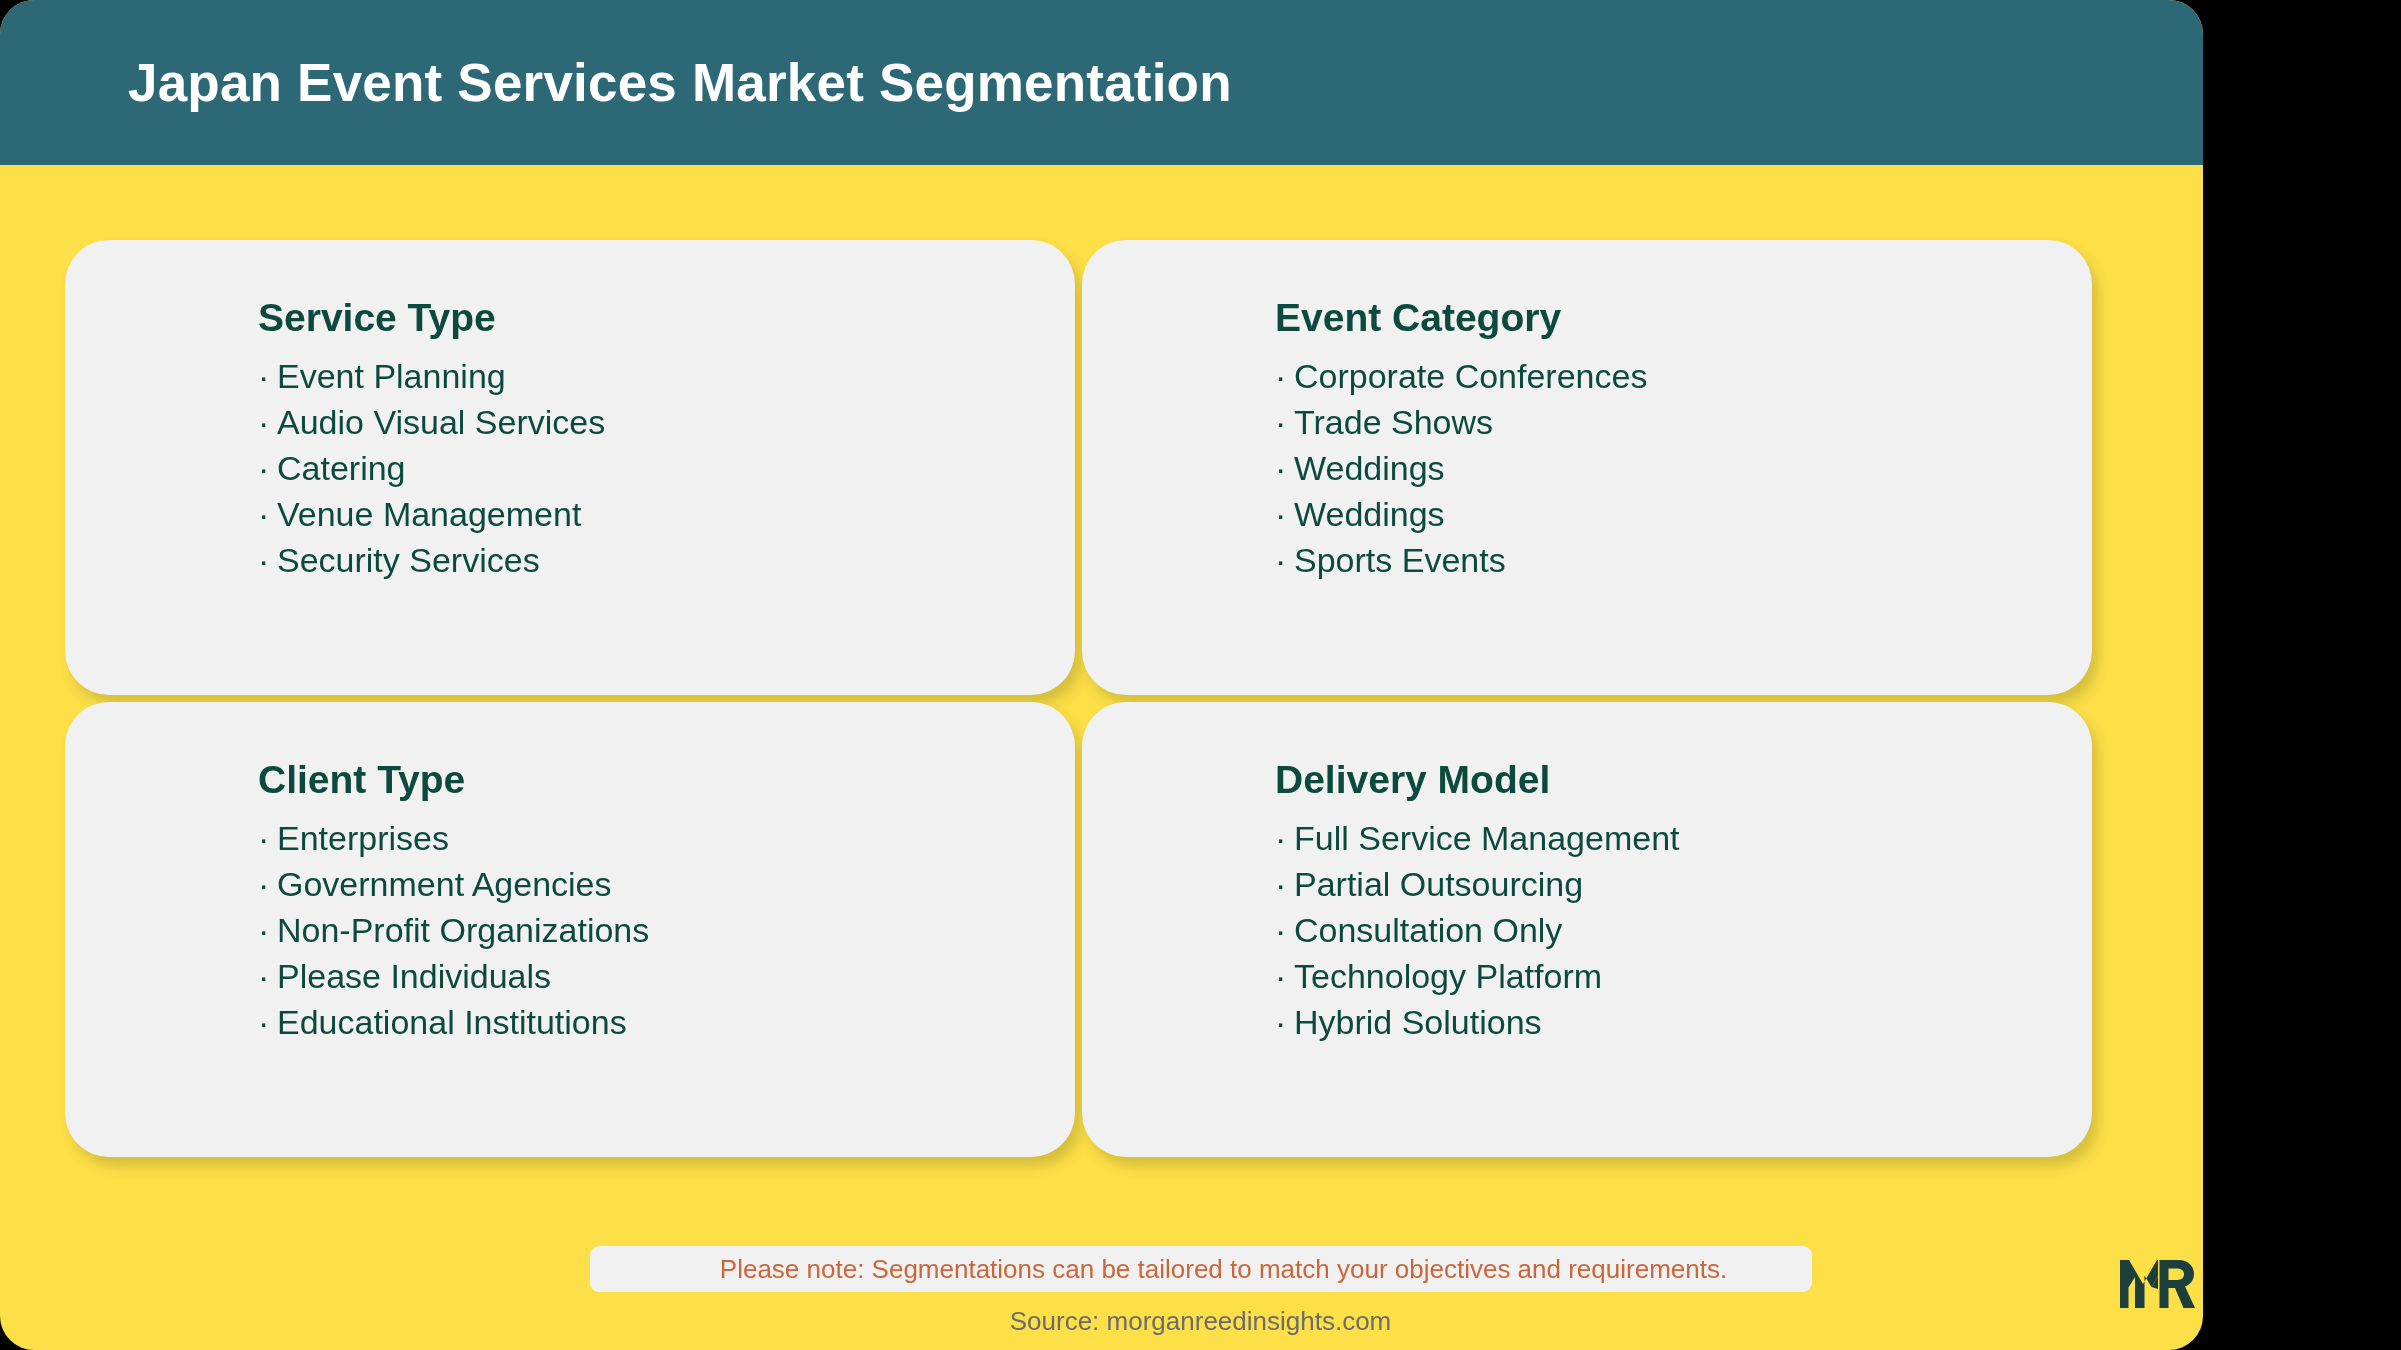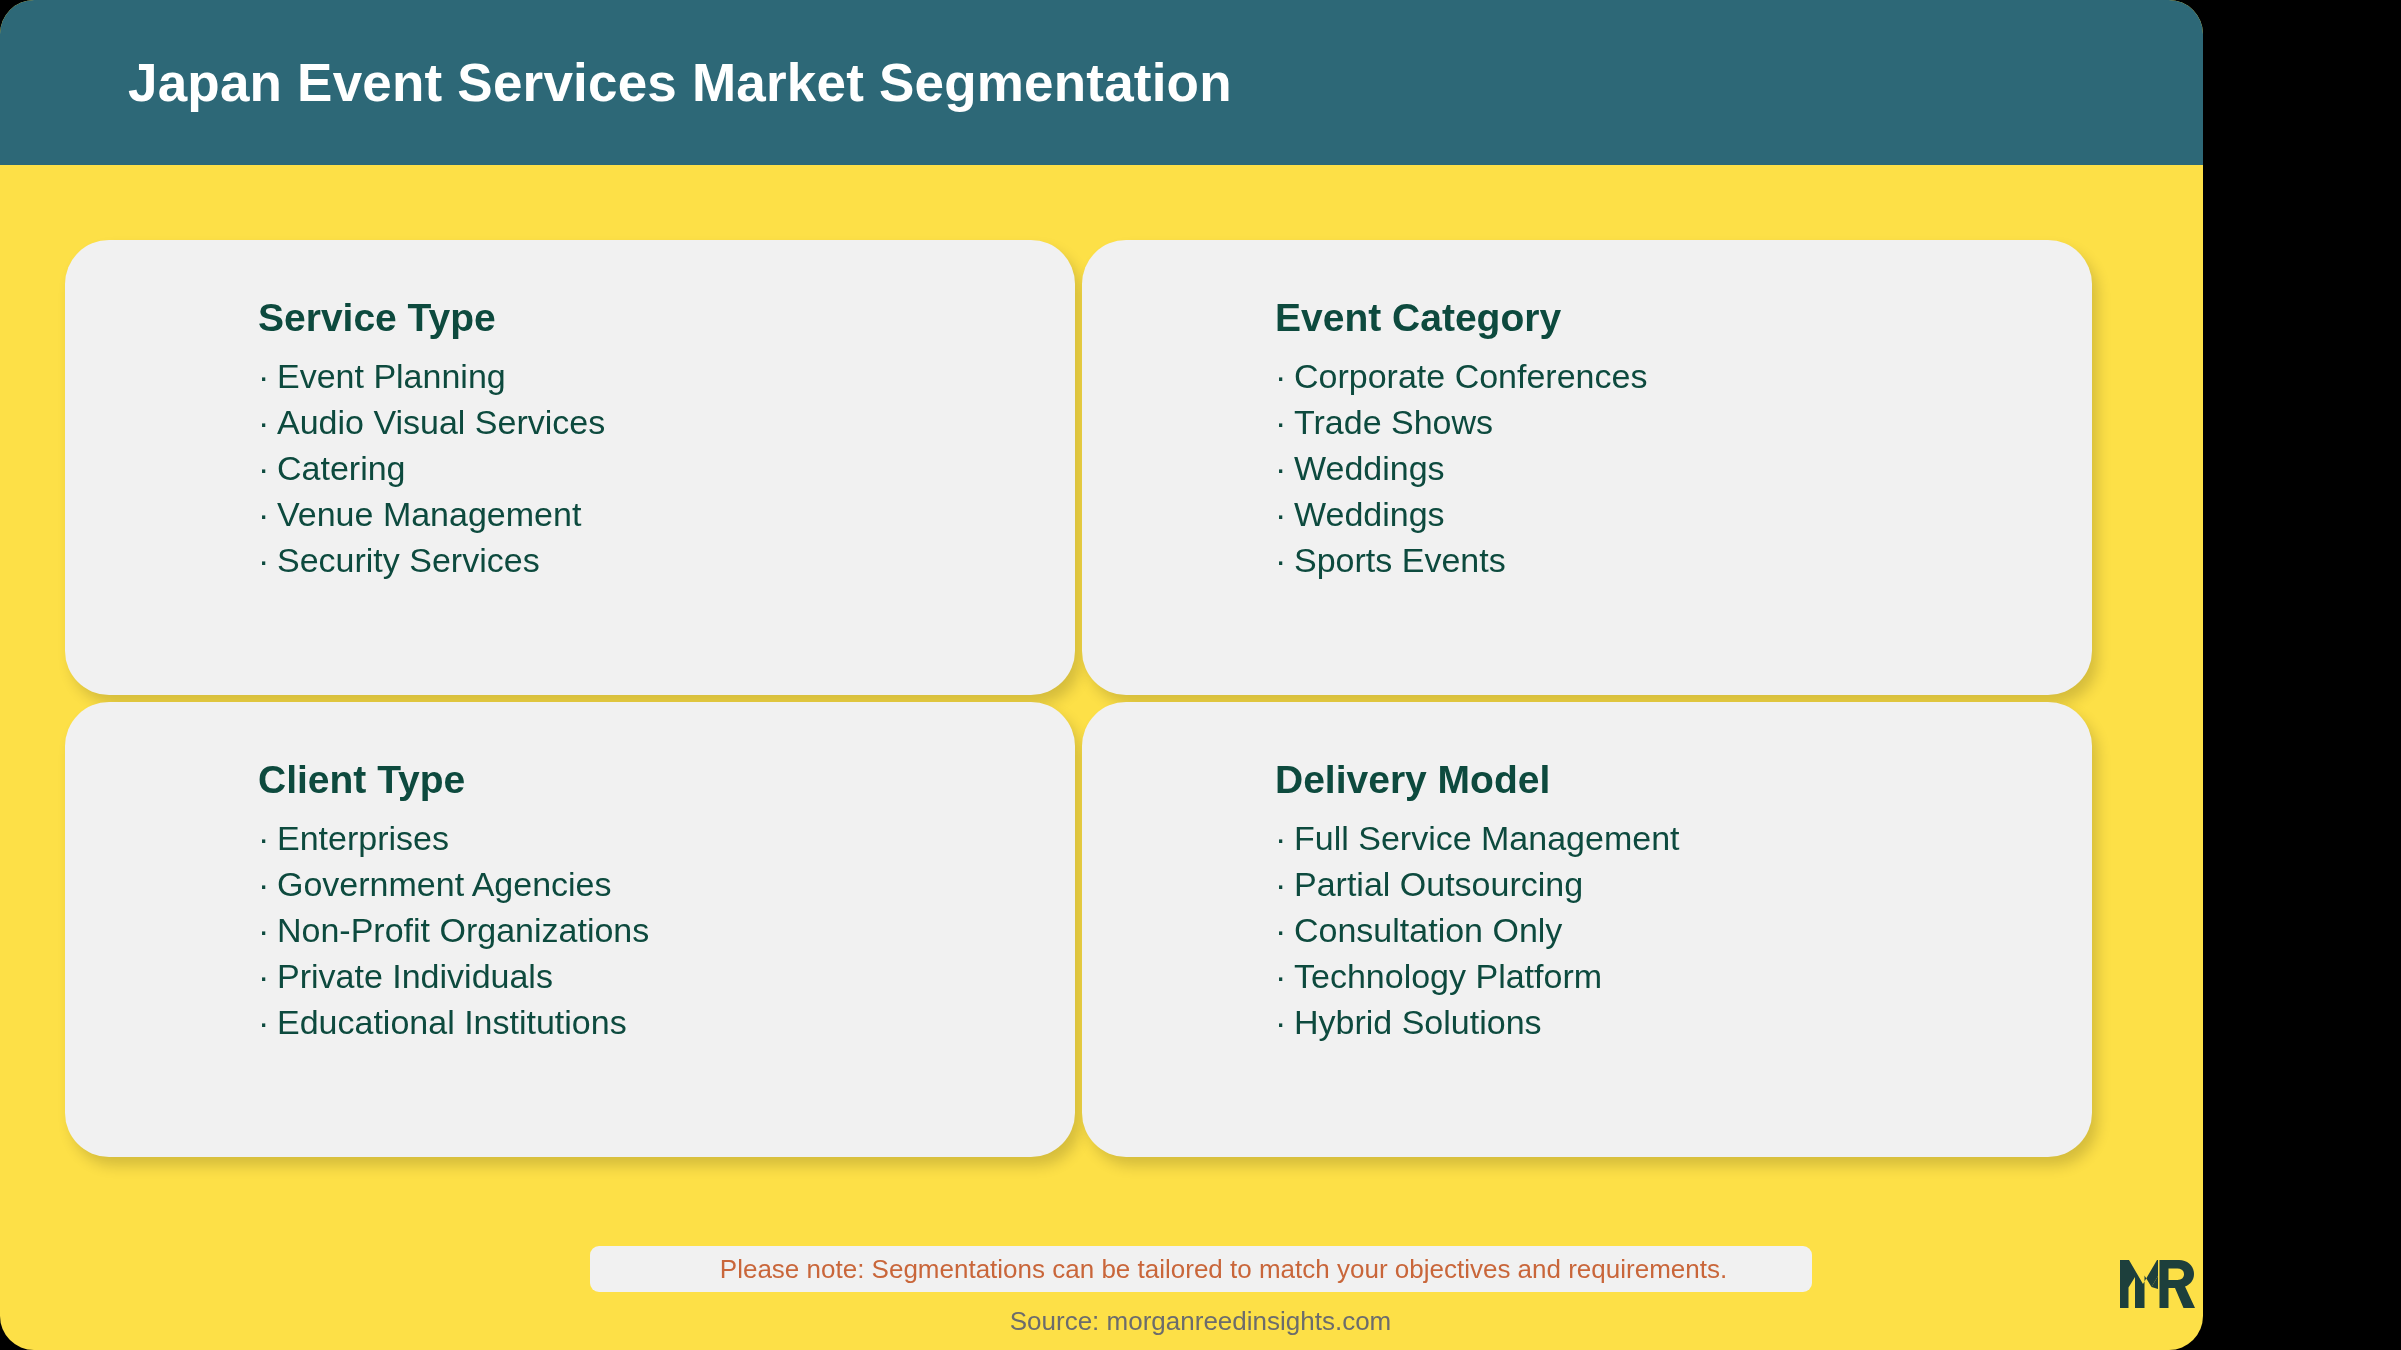--- a/index.html
+++ b/index.html
@@ -253,21 +253,21 @@
         <li>
           <span class="seg-bullet">·</span>
           <span>Government Agencies</span>
         </li>
         <li>
           <span class="seg-bullet">·</span>
           <span>Non-Profit Organizations</span>
         </li>
         <li>
           <span class="seg-bullet">·</span>
-          <span>Private Individuals</span>
+          <span>Please Individuals</span>
         </li>
         <li>
           <span class="seg-bullet">·</span>
           <span>Educational Institutions</span>
         </li>
       </ul>
     </div>
 
     <div class="seg-card">
       <div class="seg-card-title">Delivery Model</div>

